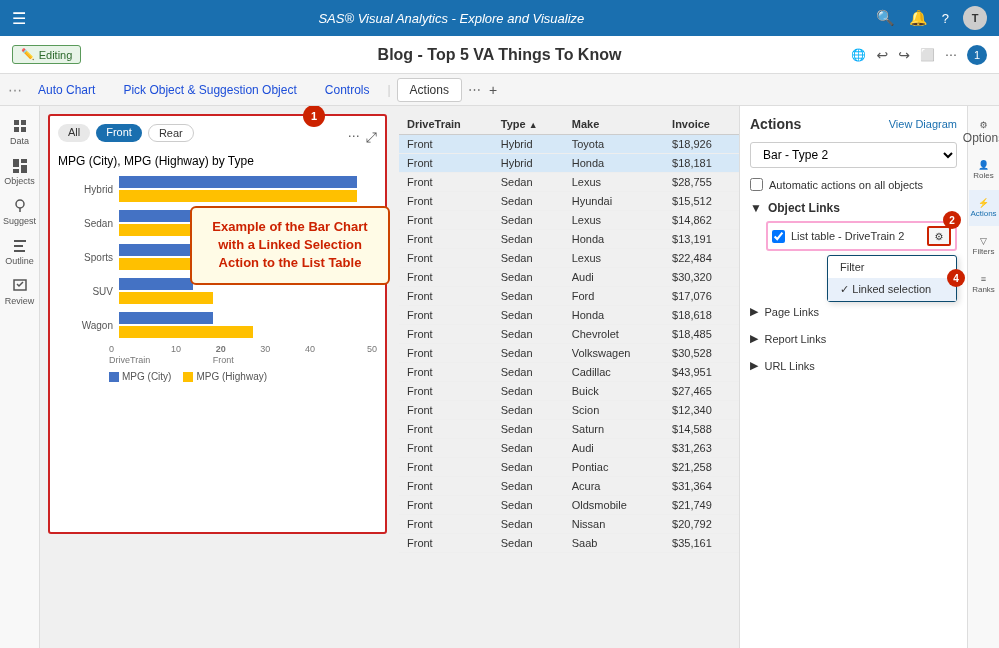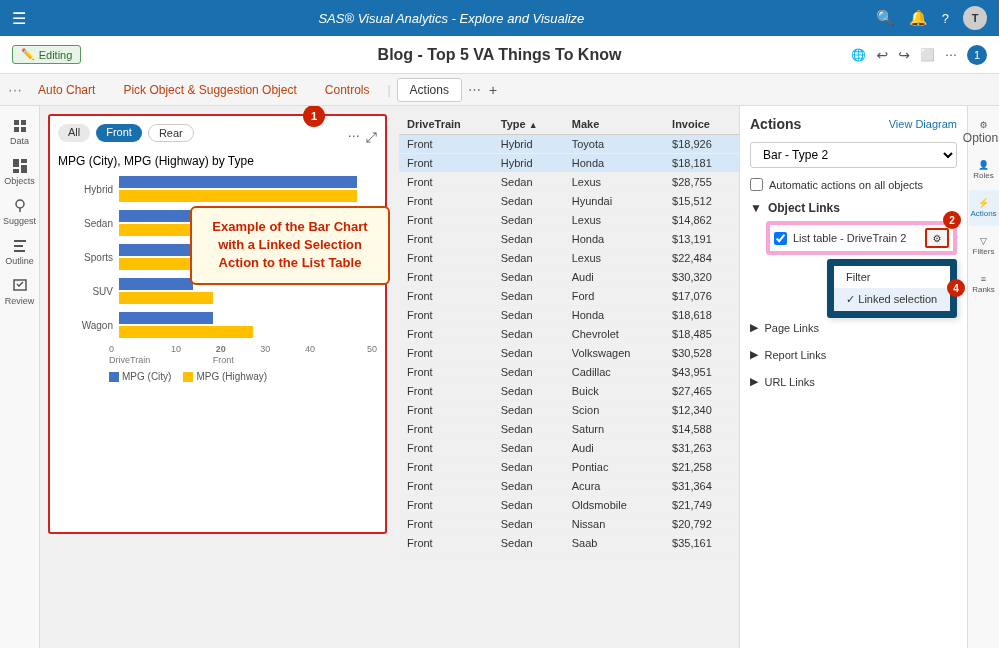--- a/index.html
+++ b/index.html
@@ -13,21 +13,21 @@
     .avatar-circle { width: 24px; height: 24px; border-radius: 50%; background: #ccc; color: #333; display: flex; align-items: center; justify-content: center; font-size: 11px; font-weight: bold; }
 
     
     .second-bar { background: white; height: 38px; display: flex; align-items: center; padding: 0 12px; gap: 16px; border-bottom: 1px solid #ddd; }
     .editing-badge { background: #e8f4e8; border: 1px solid #5a9a5a; border-radius: 3px; padding: 2px 8px; color: #2d6a2d; font-size: 11px; display: flex; align-items: center; gap: 4px; }
     .doc-title { font-size: 16px; font-weight: 600; color: #333; margin-left: auto; margin-right: auto; position: absolute; left: 50%; transform: translateX(-50%); }
     .toolbar-icons { margin-left: auto; display: flex; align-items: center; gap: 10px; }
 
     
     .nav-tabs-row { background: #f5f5f5; height: 32px; display: flex; align-items: center; padding: 0 8px; border-bottom: 1px solid #ddd; gap: 4px; }
-    .nav-tab { padding: 4px 12px; font-size: 12px; color: #c2410c; cursor: pointer; border-radius: 3px; }
+    .nav-tab { padding: 4px 12px; font-size: 12px; color: #1d4ed8; cursor: pointer; border-radius: 3px; }
     .actions-tab { padding: 4px 12px; font-size: 12px; color: #333; background: white; border: 1px solid #ccc; border-radius: 3px; font-weight: 500; }
 
     
     .main-content { display: flex; height: calc(648px - 36px - 38px - 32px); }
 
     
     .left-sidebar { width: 40px; background: #f8f8f8; border-right: 1px solid #ddd; display: flex; flex-direction: column; align-items: center; padding-top: 8px; gap: 4px; }
     .sidebar-item { width: 36px; height: 36px; display: flex; flex-direction: column; align-items: center; justify-content: center; cursor: pointer; border-radius: 3px; font-size: 9px; color: #555; gap: 2px; }
     .sidebar-item svg { width: 16px; height: 16px; }
 
@@ -64,21 +64,21 @@
     
     .right-panel { width: 260px; background: white; border-left: 1px solid #ddd; display: flex; }
     .actions-panel { flex: 1; padding: 10px; overflow-y: auto; }
     .actions-header { display: flex; justify-content: space-between; align-items: center; margin-bottom: 10px; }
     .actions-title { font-size: 14px; font-weight: 600; color: #333; }
     .view-diagram-link { font-size: 11px; color: #1a6faf; cursor: pointer; }
     .dropdown-select { width: 100%; padding: 4px 8px; border: 1px solid #ccc; border-radius: 3px; font-size: 12px; margin-bottom: 10px; background: white; }
     .checkbox-row { display: flex; align-items: center; gap: 6px; margin-bottom: 10px; font-size: 11px; color: #333; }
     .section-header { display: flex; align-items: center; gap: 6px; font-size: 12px; font-weight: 600; color: #333; margin-bottom: 6px; cursor: pointer; }
     .section-content { padding-left: 16px; }
-    .object-link-item { display: flex; align-items: center; gap: 6px; margin-bottom: 4px; font-size: 11px; color: #333; padding: 3px 4px; border: 4px solid #f9a8d4; border-radius: 3px; background: #fff; }
+    .object-link-item { display: flex; align-items: center; gap: 6px; margin-bottom: 4px; font-size: 11px; color: #333; padding: 3px 4px; border: 2px solid #f9a8d4; border-radius: 3px; background: #fff; }
     .link-section { margin-bottom: 8px; }
     .link-section-title { display: flex; align-items: center; gap: 6px; font-size: 11px; color: #333; padding: 3px 0; cursor: pointer; }
     .context-menu-item { padding: 5px 12px; font-size: 11px; color: #333; cursor: pointer; }
 
     
     .right-icon-strip { width: 32px; background: #f8f8f8; border-left: 1px solid #ddd; display: flex; flex-direction: column; align-items: center; padding-top: 8px; gap: 2px; }
     .right-icon-item { width: 30px; height: 36px; display: flex; flex-direction: column; align-items: center; justify-content: center; cursor: pointer; font-size: 9px; color: #555; gap: 1px; }
     .right-icon-item.active { background: #e8f0fa; color: #1a6faf; }
 
     
@@ -443,21 +443,21 @@
             <input type="checkbox" checked="" style="">
             <span>List table - DriveTrain 2</span>
             <div class="object-link-actions-btn highlighted">
               <span>⚙</span>
             </div>
           </div>
 
           <div style="position:absolute;top:-10px;right:-4px;width:18px;height:18px;border-radius:50%;background:#cc2200;color:white;font-size:10px;font-weight:bold;display:flex;align-items:center;justify-content:center;z-index:20;">2</div>
         </div>
 
-        <div style="background:white;border:7px solid #0c4a6e;border-radius:3px;box-shadow:2px 2px 6px rgba(0,0,0,0.15);margin-top:4px;width:130px;margin-left:auto;">
+        <div style="background:white;border:1px solid #0c4a6e;border-radius:3px;box-shadow:2px 2px 6px rgba(0,0,0,0.15);margin-top:4px;width:130px;margin-left:auto;">
           <div class="context-menu-item">Filter</div>
           <div class="context-menu-item" style="background:#e8f0fa;">
             <span>✓ Linked selection</span>
           </div>
 
           <div style="position:absolute;right:34px;width:18px;height:18px;border-radius:50%;background:#cc2200;color:white;font-size:10px;font-weight:bold;display:flex;align-items:center;justify-content:center;margin-top:-32px;margin-left:95px;">4</div>
         </div>
       </div>
 
       

